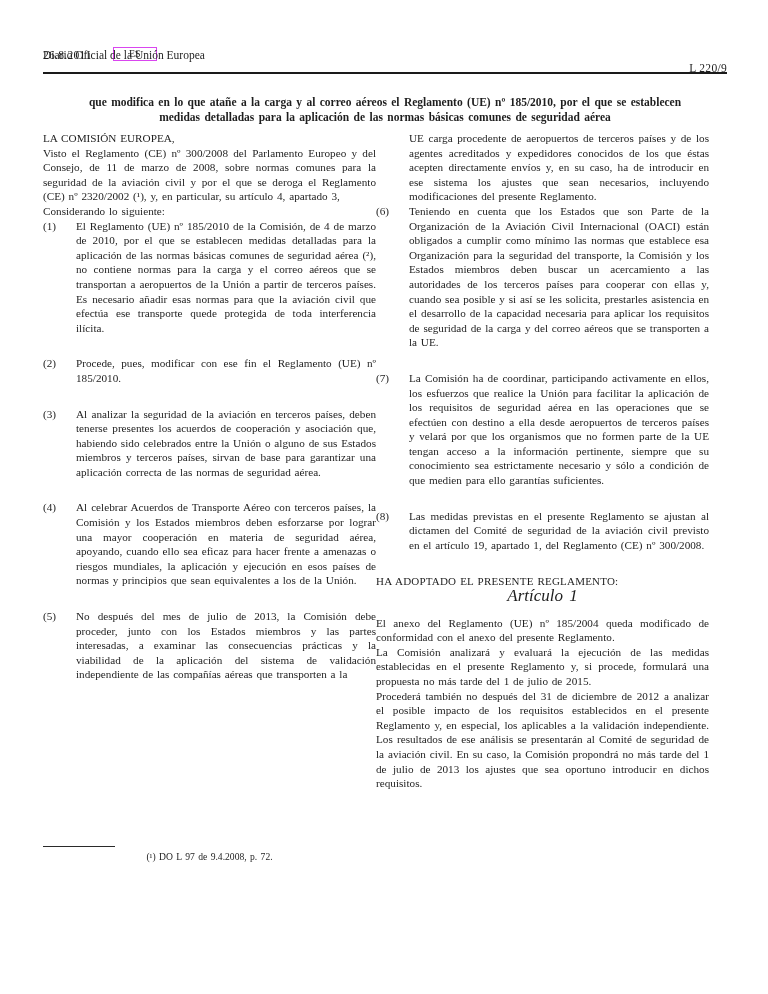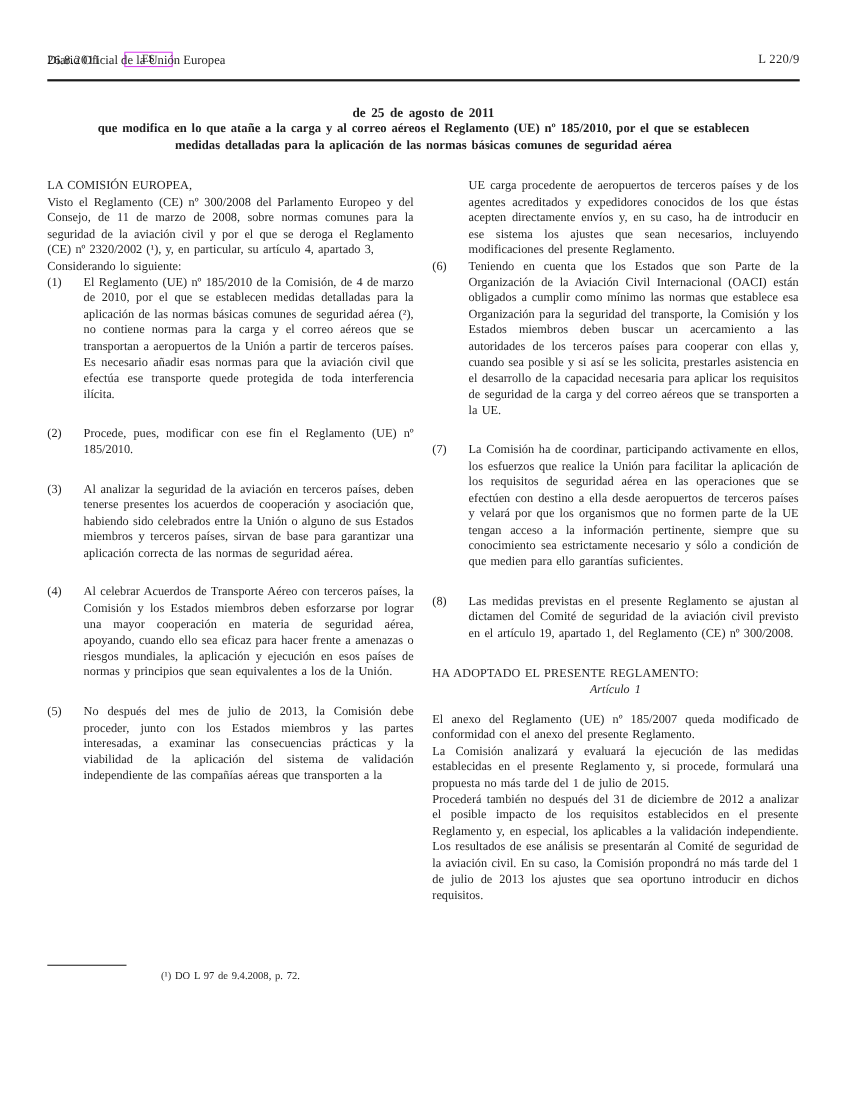--- a/index.html
+++ b/index.html
@@ -23,36 +23,35 @@
     font-size: 11.5px;
   }
   .header-date { position: absolute; left: 0; top: 1px; letter-spacing: 0.3px; }
   .lang-box {
     position: absolute; left: 70px; top: -1px;
     border: 1px solid #d946ef;
     padding: 0 15px 1px 15px;
     font-size: 10px;
   }
   .journal { display: block; text-align: left; top: 1px; position: relative; }
-  .page-ref { position: absolute; right: 0; top: 0; letter-spacing: 0.3px; }
+  .page-ref { position: absolute; right: 0; top: 14px; letter-spacing: 0.3px; }
   .header-rule { border-top: 2px solid #1a1a1a; margin-top: 6px; }
 
   
   .title-block { width: 604px; margin: 21px auto 0 auto; text-align: center; }
   .title-main { font-size: 12.5px; font-weight: bold; word-spacing: 2px; }
   .title-date { font-size: 12px; font-weight: bold; margin-top: 10px; word-spacing: 2px; }
   .title-sub  { font-size: 11.5px; font-weight: bold; 
                 line-height: 15px; word-spacing: 1.5px; text-align: center; }
   .title-eee  { font-size: 10px; font-weight: bold; margin-top: 12px; word-spacing: 1px; }
 
   
   .columns {
     display: flex;
-    gap: 17px;
-    margin-top: 22px;
+    margin-top: 6px;
     height: 746px;
   }
   .col {
     width: 333px;
     font-size: 11.2px;
     line-height: 14.6px;
     text-align: justify;
     word-spacing: 1px;
   }
   .col-left { display: flex; flex-direction: column; }
@@ -69,39 +68,38 @@
   
   .footnotes { margin-top: auto; padding-bottom: 14px; }
   .footnote-rule { width: 72px; border-top: 1px solid #2a2a2a; margin-bottom: 4px; }
   .footnote { font-size: 9.6px; line-height: 12.5px; text-align: center; }
 
   
   .enacting { margin-bottom: 21px; font-size: 11px; letter-spacing: 0.2px; }
   .r8 { margin-bottom: 22px; }
   .article-heading {
     text-align: center; font-style: italic; font-weight: normal;
-    font-size: 11px; margin-bottom: 12px; word-spacing: 2px;
+    font-size: 17px; margin-bottom: 12px; word-spacing: 2px;
   }
   .article-para { margin-bottom: 19px; }
 </style>
 </head>
 <body>
 
 <div class="page">
 
   <div class="header">
     <span class="header-date">26.8.2011</span>
     <span class="lang-box">ES</span>
     <span class="journal">Diario Oficial de la Unión Europea</span>
     <span class="page-ref">L 220/9</span>
   </div>
   <div class="header-rule"></div>
 
   <div class="title-block">
-    <div class="title-date">de 25 de agosto de 2011</div>
     <div class="title-sub">que modifica en lo que atañe a la carga y al correo aéreos el Reglamento (UE) nº 185/2010, por el que se establecen medidas detalladas para la aplicación de las normas básicas comunes de seguridad aérea</div>
   </div>
 
   <div class="columns">
 
     <div class="col col-left">
       <p class="opening">LA COMISIÓN EUROPEA,</p>
       <p class="visto-2">Visto el Reglamento (CE) nº 300/2008 del Parlamento Europeo y del Consejo, de 11 de marzo de 2008, sobre normas comunes para la seguridad de la aviación civil y por el que se deroga el Reglamento (CE) nº 2320/2002 (¹), y, en particular, su artículo 4, apartado 3,</p>
       <p class="considerando">Considerando lo siguiente:</p>
 
@@ -144,20 +142,20 @@
         <span class="recital-text">La Comisión ha de coordinar, participando activamente en ellos, los esfuerzos que realice la Unión para facilitar la aplicación de los requisitos de seguridad aérea en las operaciones que se efectúen con destino a ella desde aeropuertos de terceros países y velará por que los organismos que no formen parte de la UE tengan acceso a la información pertinente, siempre que su conocimiento sea estrictamente necesario y sólo a condición de que medien para ello garantías suficientes.</span>
       </div>
       <div class="recital r8">
         <span class="recital-num">(8)</span>
         <span class="recital-text">Las medidas previstas en el presente Reglamento se ajustan al dictamen del Comité de seguridad de la aviación civil previsto en el artículo 19, apartado 1, del Reglamento (CE) nº 300/2008.</span>
       </div>
 
       <p class="enacting">HA ADOPTADO EL PRESENTE REGLAMENTO:</p>
 
       <h3 class="article-heading">Artículo 1</h3>
-      <p class="article-para">El anexo del Reglamento (UE) nº 185/2007 queda modificado de conformidad con el anexo del presente Reglamento.</p>
+      <p class="article-para">El anexo del Reglamento (UE) nº 185/2004 queda modificado de conformidad con el anexo del presente Reglamento.</p>
 
       <p class="article-para">La Comisión analizará y evaluará la ejecución de las medidas establecidas en el presente Reglamento y, si procede, formulará una propuesta no más tarde del 1 de julio de 2015.</p>
       <p class="article-para">Procederá también no después del 31 de diciembre de 2012 a analizar el posible impacto de los requisitos establecidos en el presente Reglamento y, en especial, los aplicables a la validación independiente. Los resultados de ese análisis se presentarán al Comité de seguridad de la aviación civil. En su caso, la Comisión propondrá no más tarde del 1 de julio de 2013 los ajustes que sea oportuno introducir en dichos requisitos.</p>
     </div>
 
   </div>
 </div>
 
 </body></html>

